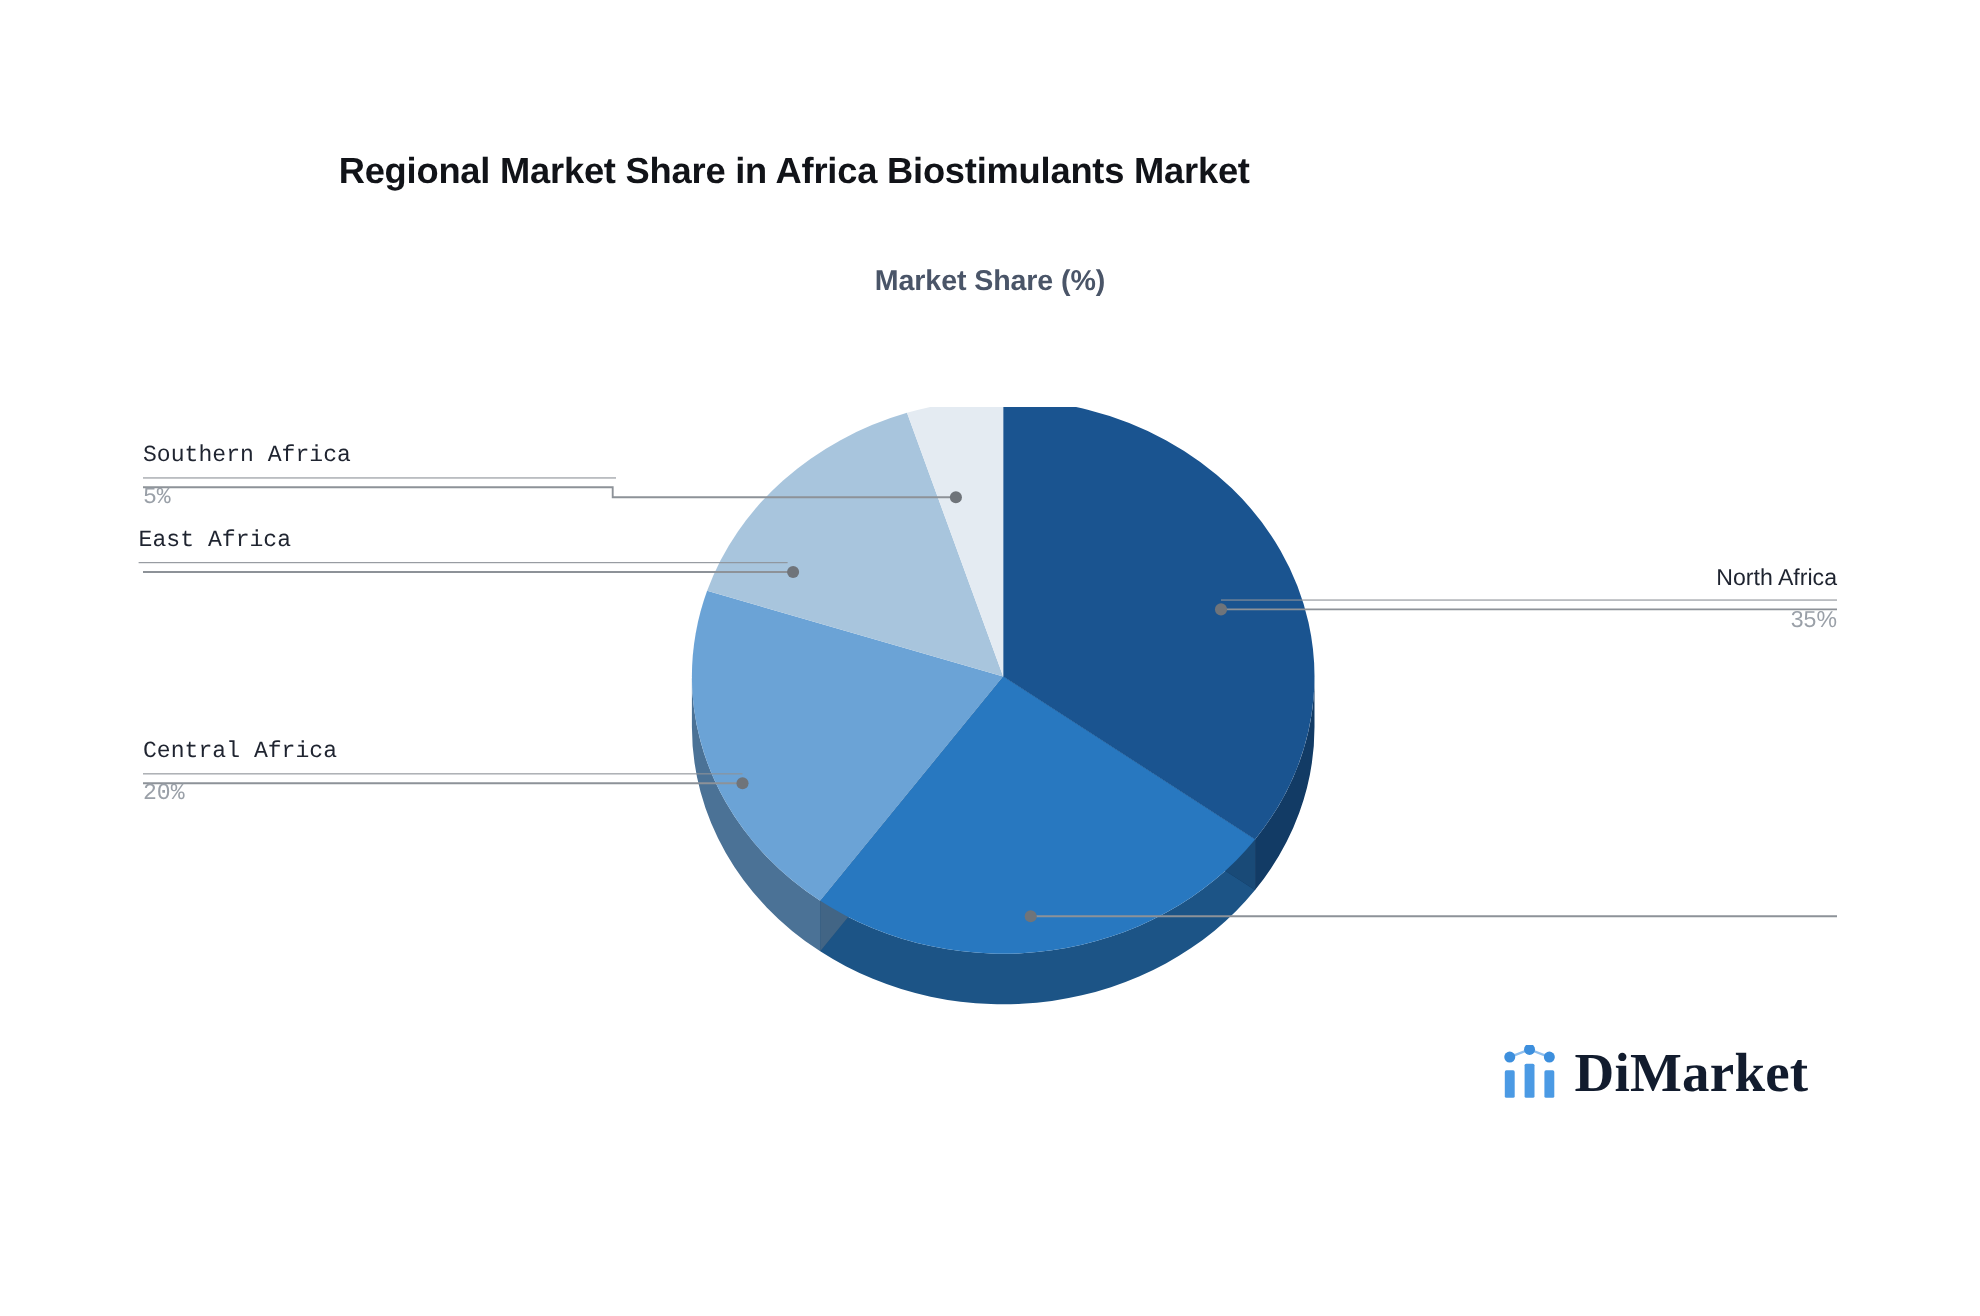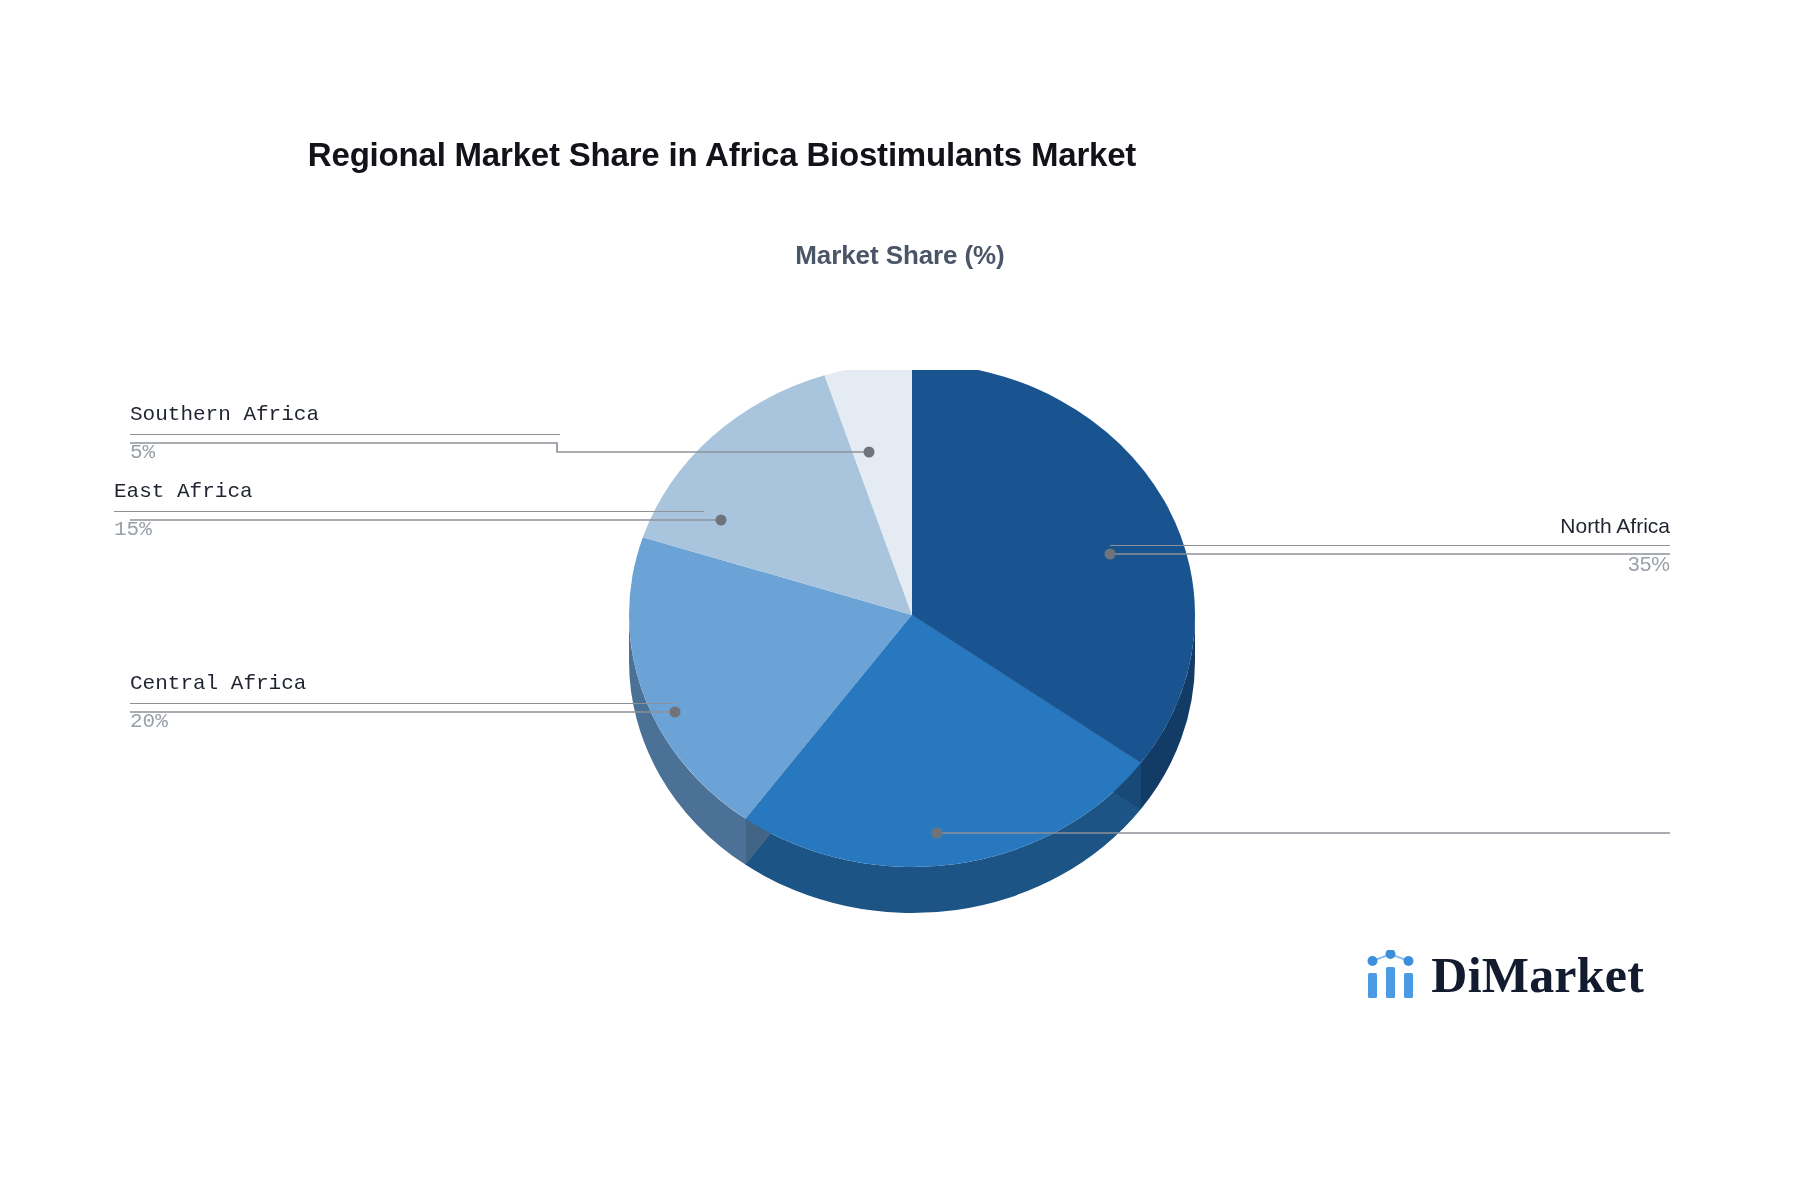--- a/index.html
+++ b/index.html
@@ -151,24 +151,23 @@
     <path d="M 940 833 L 1670 833" fill="none" stroke="#8d9298" stroke-width="1.7"></path>
     <circle cx="937" cy="833" r="5.5" fill="#6f747a"></circle>
   </svg>
 
   <div class="callout left" style="left:130px; top:400px; width:430px;">
     <div class="cl-name">Southern Africa</div>
     <div class="cl-rule"></div>
     <div class="cl-value">5%</div>
   </div>
 
-  <div class="callout left" style="left:114px; top:477px; width:590px;">
+  <div class="callout left" style="left:126px; top:477px; width:590px;">
     <div class="cl-name">East Africa</div>
     <div class="cl-rule"></div>
-    <div class="cl-value">15%</div>
   </div>
 
   <div class="callout left" style="left:130px; top:669px; width:545px;">
     <div class="cl-name">Central Africa</div>
     <div class="cl-rule"></div>
     <div class="cl-value">20%</div>
   </div>
 
   <div class="callout right" style="left:1110px; top:511px; width:560px;">
     <div class="cl-name">North Africa</div>

